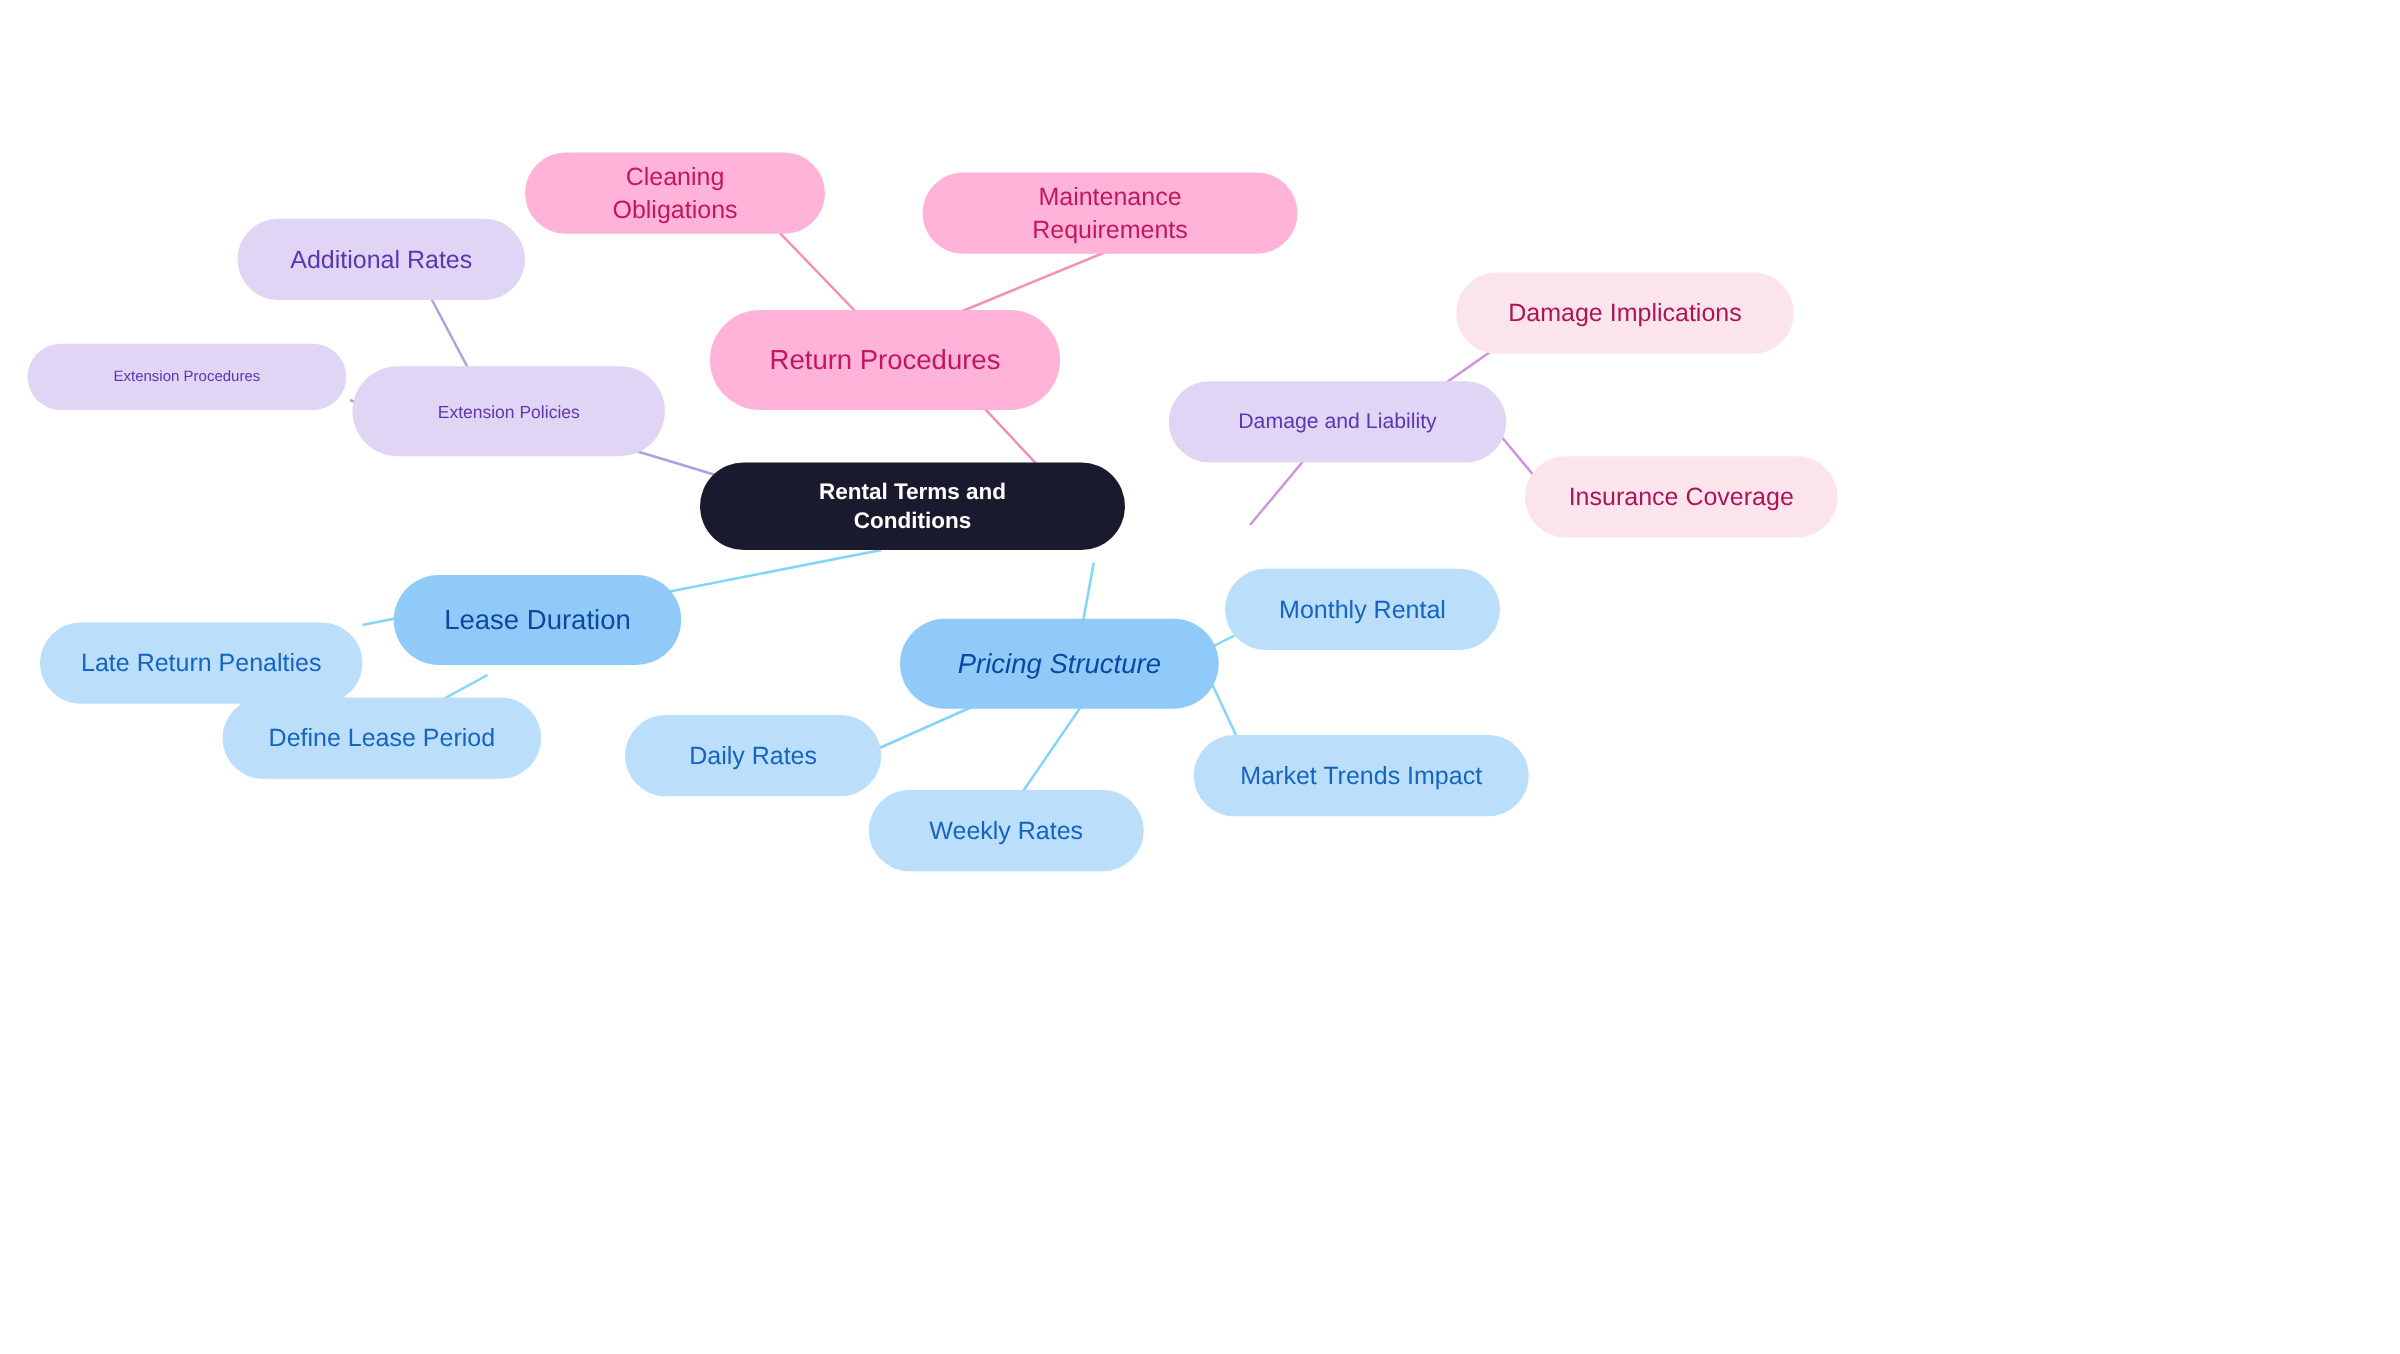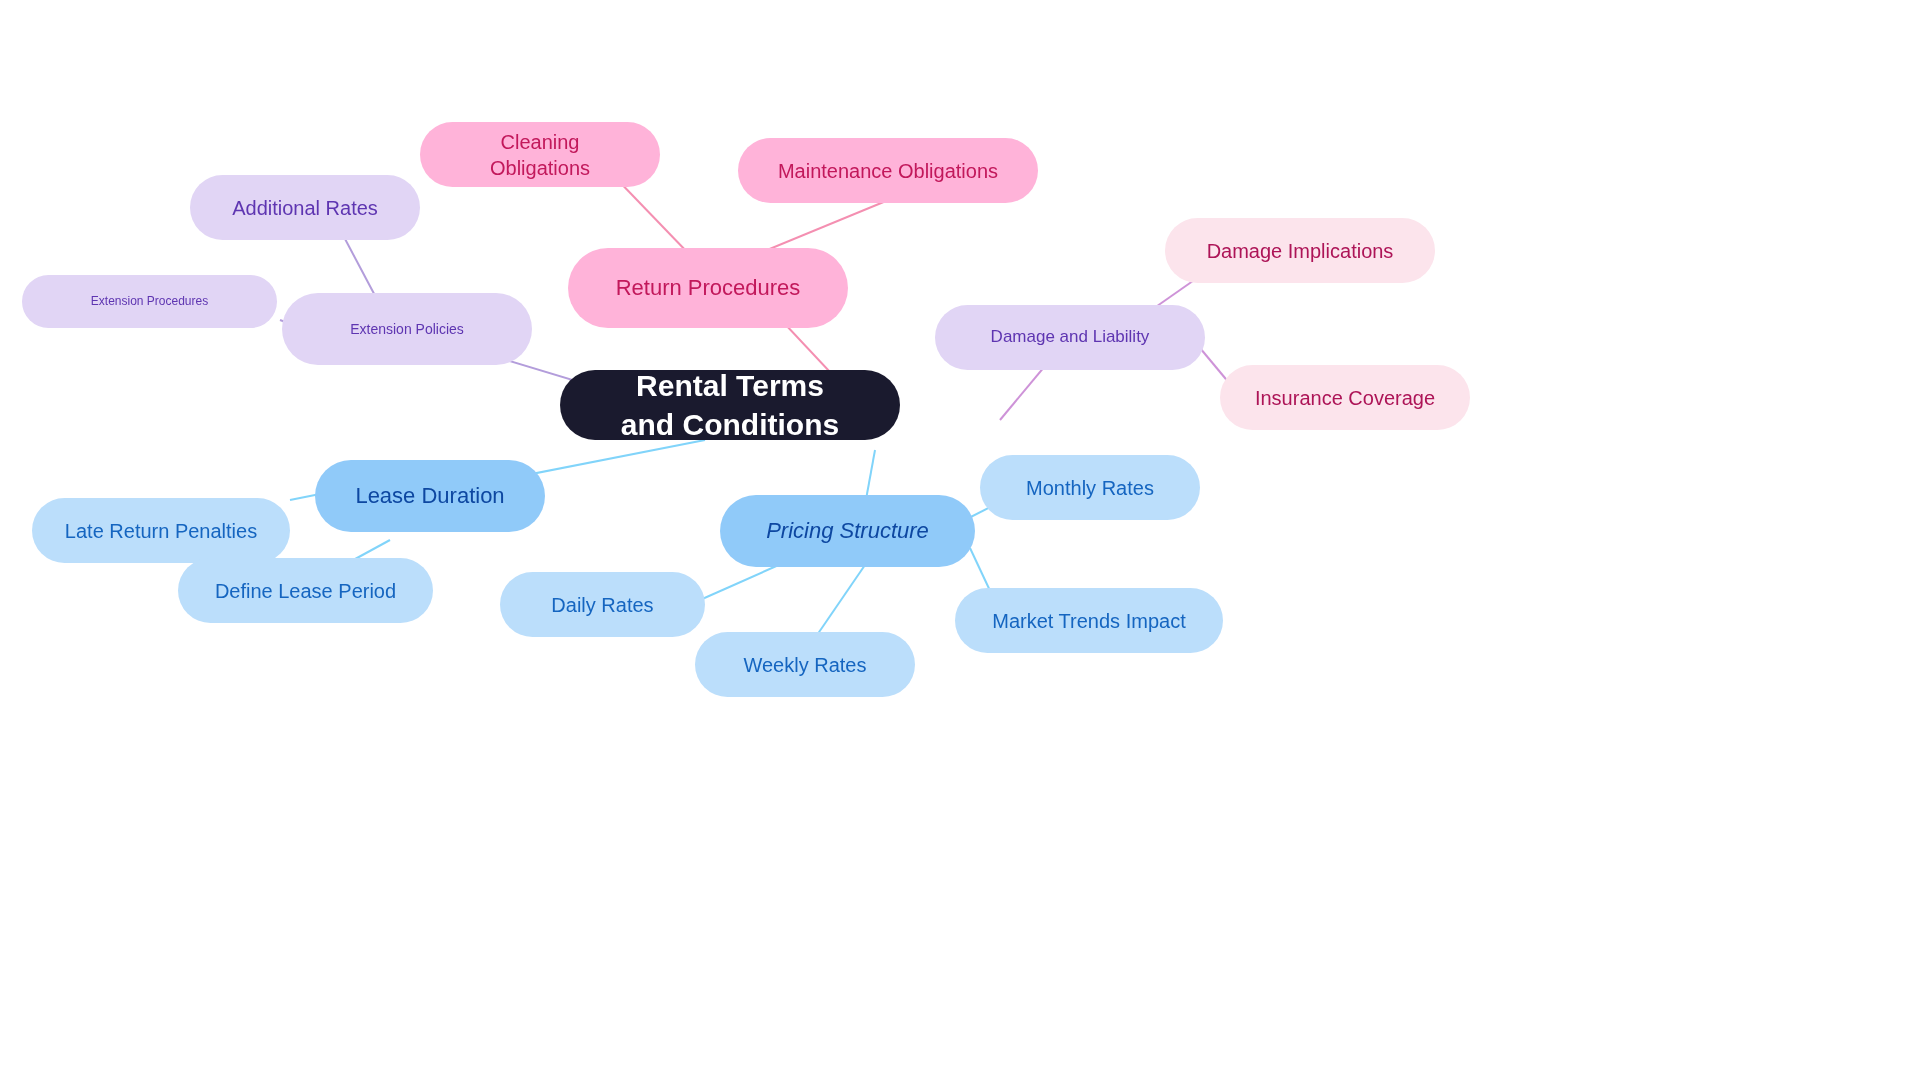--- a/index.html
+++ b/index.html
@@ -28,21 +28,21 @@
       text-align: center;
       z-index: 1;
       padding: 14px 28px;
       font-size: 22px;
       font-weight: 500;
       line-height: 1.3;
     }
     .node-center {
       background: #1a1a2e;
       color: #ffffff;
-      font-size: 30px;
+      font-size: 18px;
       font-weight: 600;
       border-radius: 50px;
       padding: 22px 48px;
     }
     .node-pink {
       background: #ffb3d9;
       color: #c2185b;
       border: none;
     }
     .node-pink-light {
@@ -103,21 +103,21 @@
 
   <line x1="865" y1="565" x2="815" y2="638" stroke="#81d4fa" stroke-width="2"></line>
 
   <line x1="970" y1="548" x2="1000" y2="612" stroke="#81d4fa" stroke-width="2"></line>
 </svg>
 
 <div class="node node-center" style="left:560px; top:370px; width:340px; height:70px;">Rental Terms and Conditions</div>
 
 <div class="node node-pink" style="left:420px; top:122px; width:240px; height:65px; font-size:20px;">Cleaning Obligations</div>
 
-<div class="node node-pink" style="left:738px; top:138px; width:300px; height:65px; font-size:20px;">Maintenance Obligations</div>
+<div class="node node-pink" style="left:738px; top:138px; width:300px; height:65px; font-size:20px;">Maintenance Requirements</div>
 
 <div class="node node-pink" style="left:568px; top:248px; width:280px; height:80px; font-size:22px;">Return Procedures</div>
 
 <div class="node node-pink-light" style="left:1165px; top:218px; width:270px; height:65px; font-size:20px;">Damage Implications</div>
 
 <div class="node node-purple" style="left:935px; top:305px; width:270px; height:65px; font-size:17px;">Damage and Liability</div>
 
 <div class="node node-pink-light" style="left:1220px; top:365px; width:250px; height:65px; font-size:20px;">Insurance Coverage</div>
 
 <div class="node node-purple" style="left:190px; top:175px; width:230px; height:65px; font-size:20px;">Additional Rates</div>
@@ -127,19 +127,19 @@
 <div class="node node-purple" style="left:282px; top:293px; width:250px; height:72px; font-size:14px;">Extension Policies</div>
 
 <div class="node node-blue" style="left:32px; top:458px; width:258px; height:65px; font-size:20px;margin-top:40px;">Late Return Penalties</div>
 
 <div class="node node-blue-medium" style="left:315px; top:460px; width:230px; height:72px; font-size:22px;">Lease Duration</div>
 
 <div class="node node-blue" style="left:178px; top:558px; width:255px; height:65px; font-size:20px;">Define Lease Period</div>
 
 <div class="node node-blue-medium" style="left:720px; top:495px; width:255px; height:72px; font-size:22px;font-style:italic;">Pricing Structure</div>
 
-<div class="node node-blue" style="left:980px; top:455px; width:220px; height:65px; font-size:20px;">Monthly Rates</div>
+<div class="node node-blue" style="left:980px; top:455px; width:220px; height:65px; font-size:20px;">Monthly Rental</div>
 
 <div class="node node-blue" style="left:500px; top:572px; width:205px; height:65px; font-size:20px;">Daily Rates</div>
 
 <div class="node node-blue" style="left:695px; top:632px; width:220px; height:65px; font-size:20px;">Weekly Rates</div>
 
 <div class="node node-blue" style="left:955px; top:588px; width:268px; height:65px; font-size:20px;">Market Trends Impact</div>
 
 </body></html>

